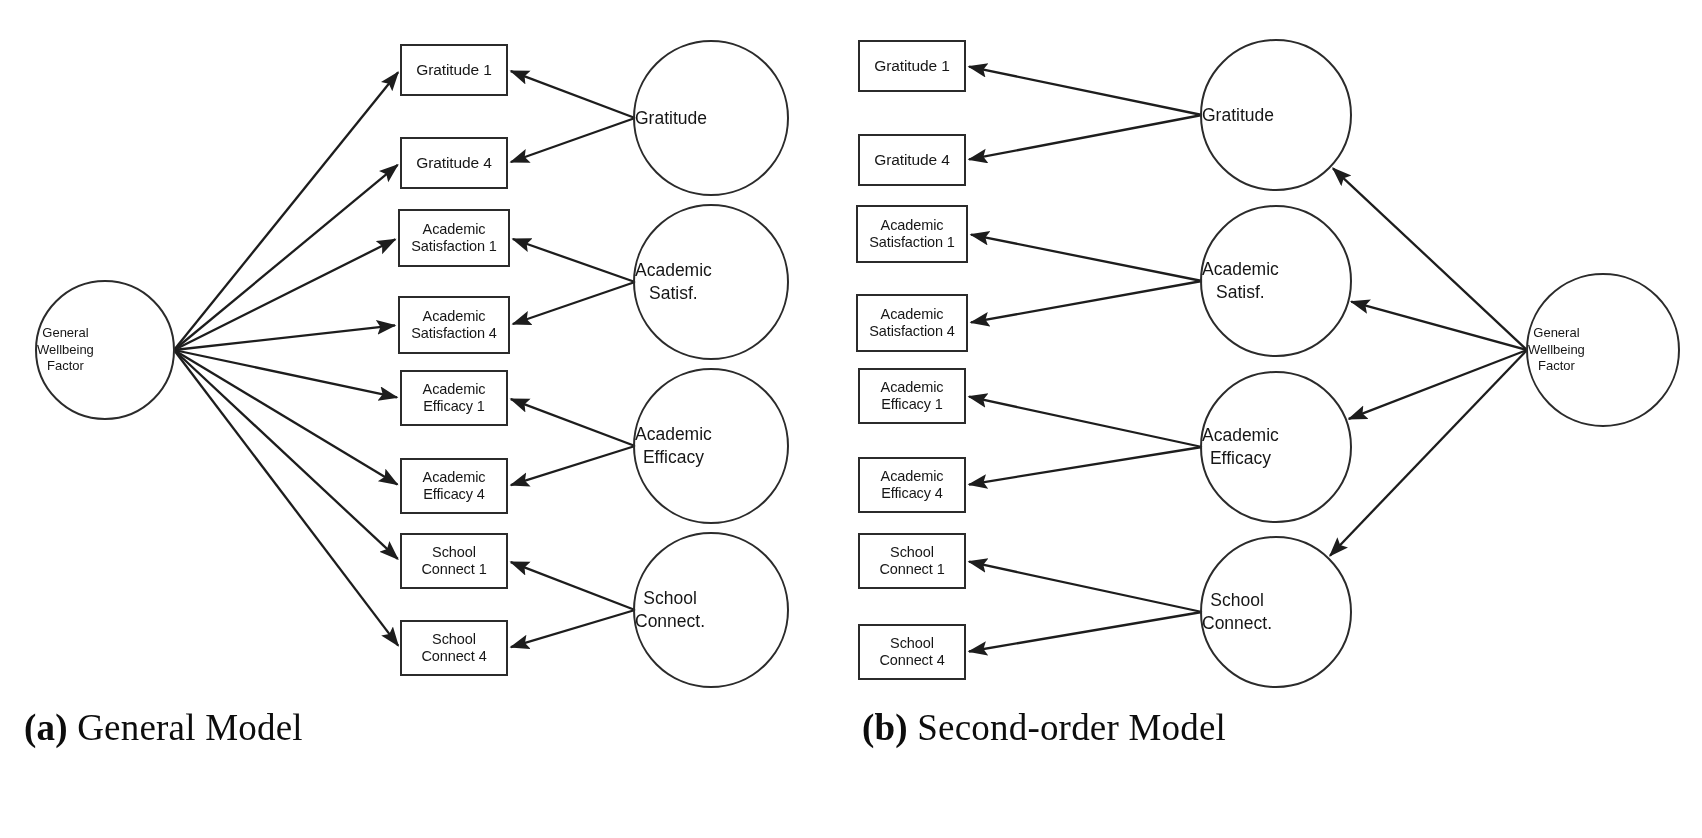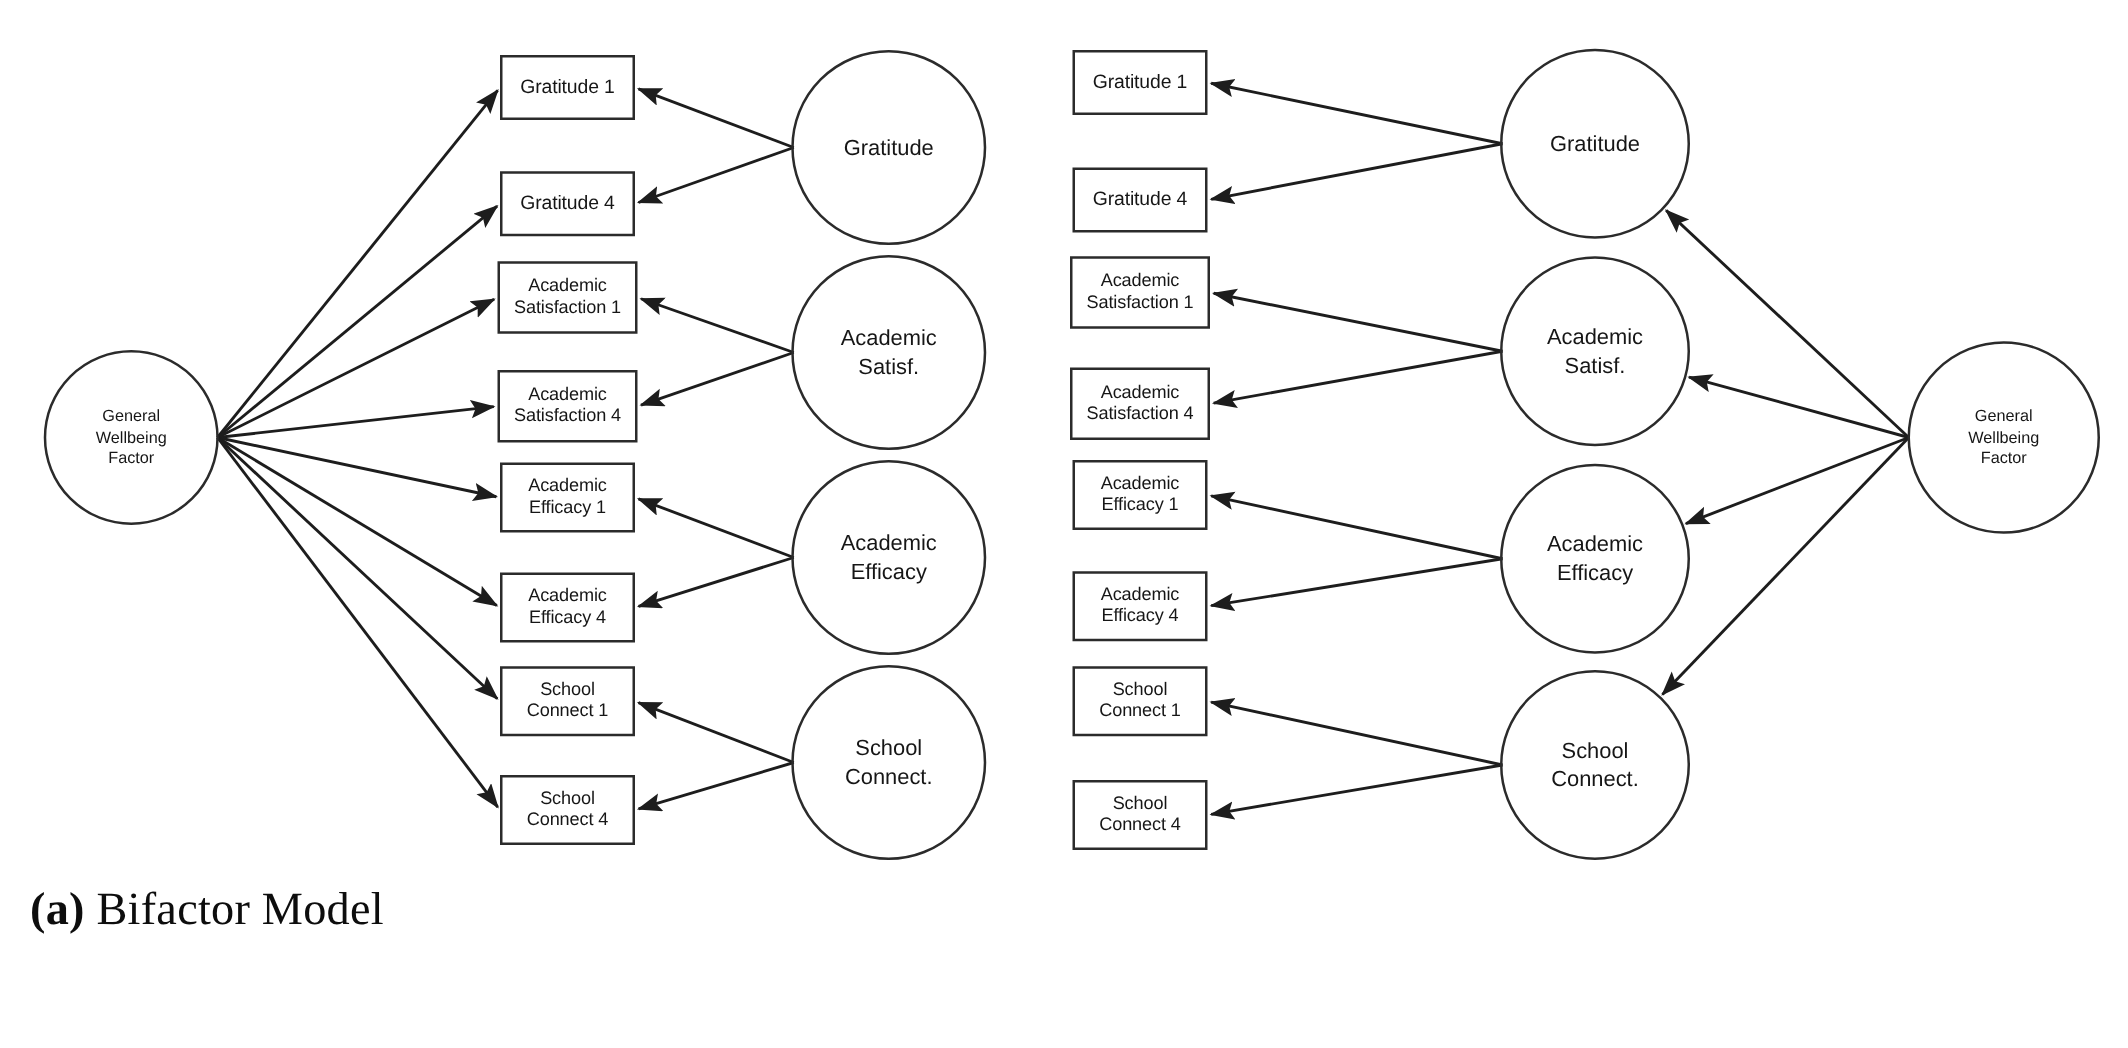--- a/index.html
+++ b/index.html
@@ -25,21 +25,21 @@
   }
   .node-box.small{font-size:14.5px;}
   .node-box span{display:block;padding:0 3px;}
 
   .node-circle{
     position:absolute;
     box-sizing:border-box;
     border:2.5px solid #2b2b2b;
     border-radius:50%;
     background:transparent;
-    display:flex;align-items:center;justify-content:center;
+    display:flex;align-items:center;justify-content:flex-start;
     text-align:center;
     line-height:1.3;
     font-size:17.5px;
     color:#161616;
     z-index:2;
     pointer-events:none;
   }
   .node-circle.gwf{font-size:13px;}
   .node-circle span{display:block;}
 
@@ -250,17 +250,21 @@
         <div>
           <span>General</span>
           <span>Wellbeing</span>
           <span>Factor</span>
         </div>
       </div>
     </div>
 
   <div class="caption" id="caption-a" style="left:24px; top:706px;">
     <b>(a)</b>
-    <span>Bifactor Model</span>
+    <span>General Model</span>
   </div>
 
+  <div class="caption" id="caption-b" style="left:862px; top:706px;">
+    <b>(b)</b>
+    <span>Second-order Model</span>
+  </div>
 
 </div>
 
 </body></html>

